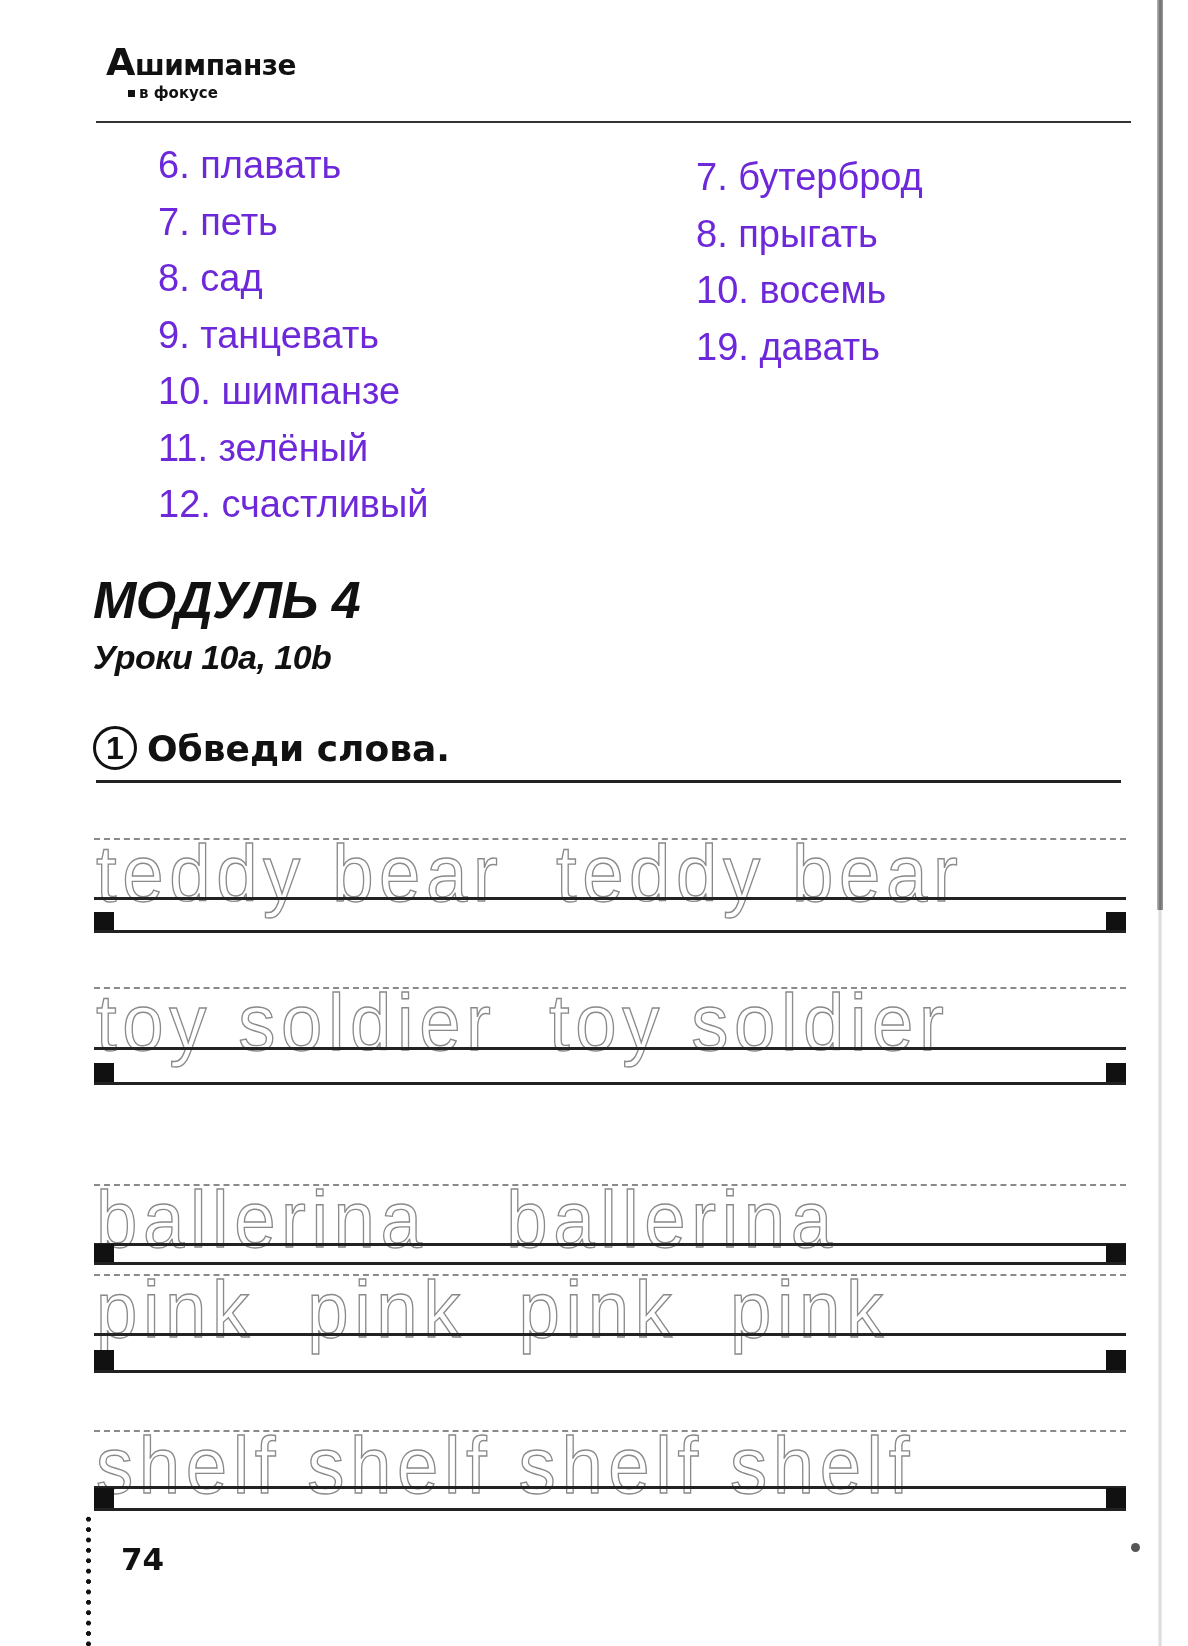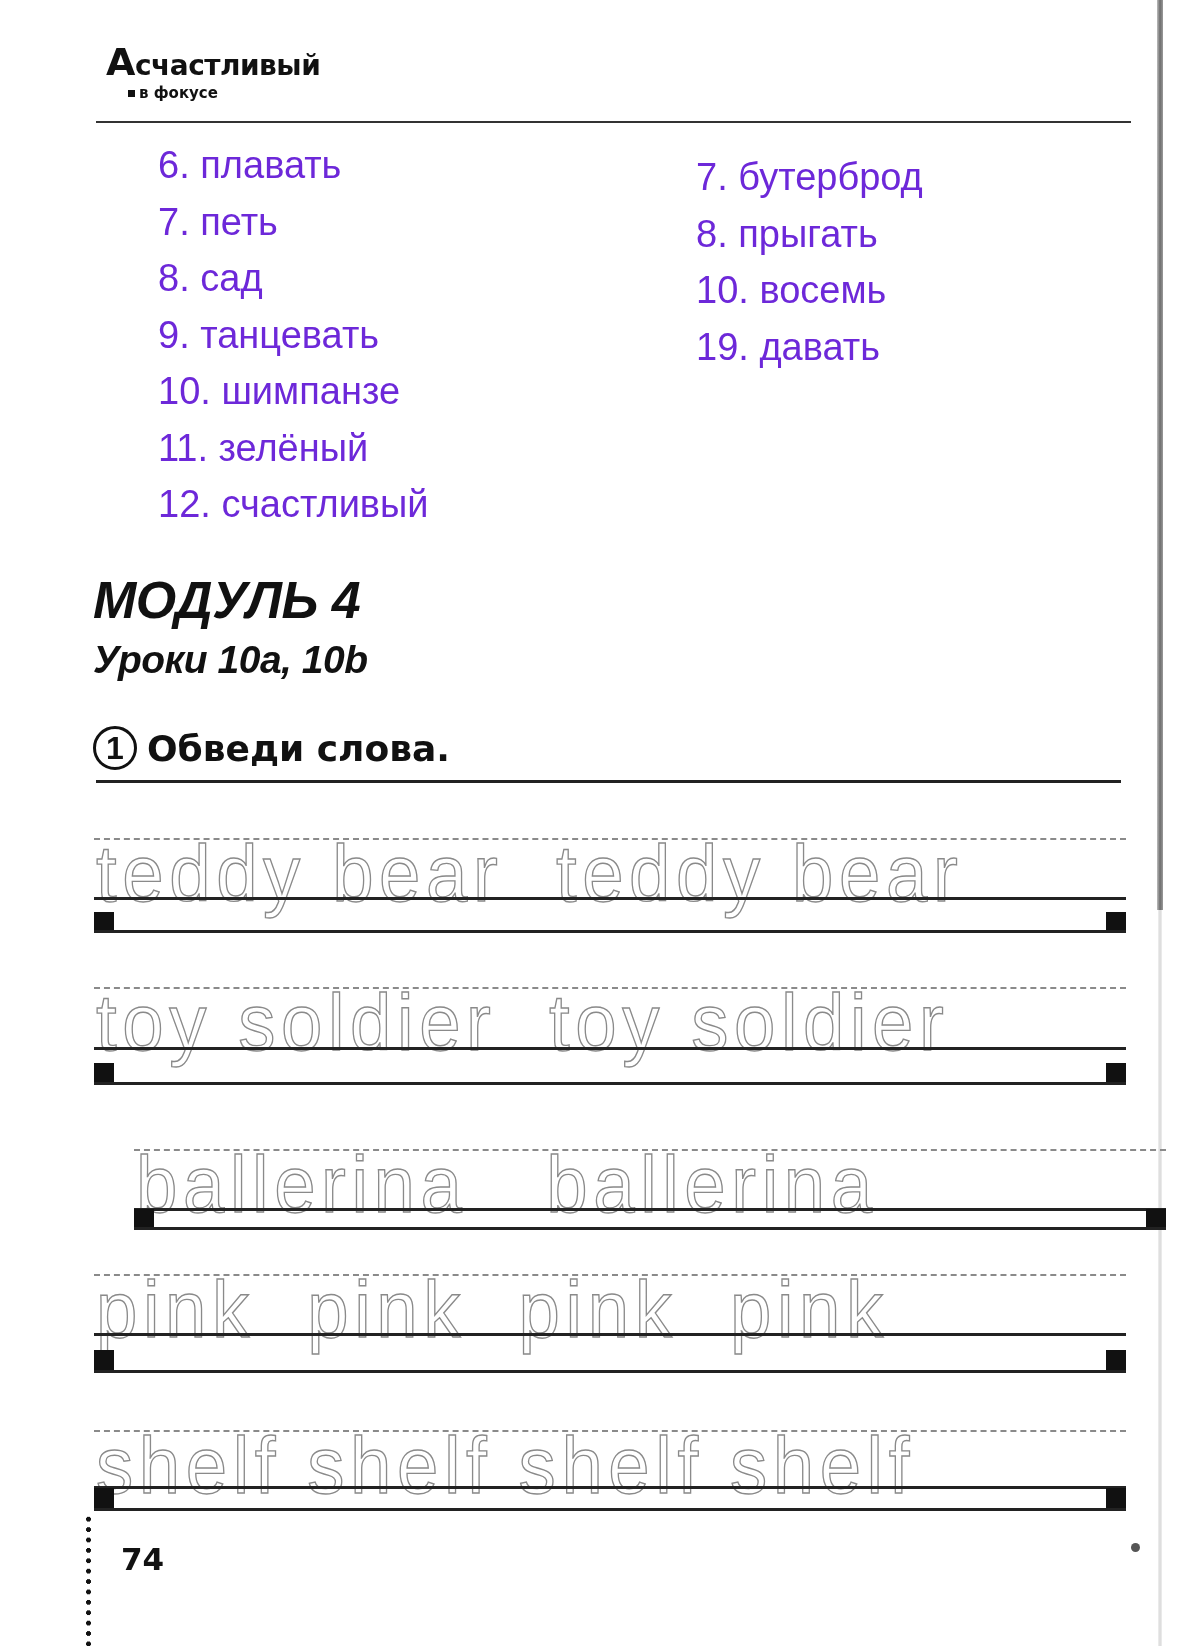--- a/index.html
+++ b/index.html
@@ -46,21 +46,21 @@
 
     
     .module-title {
       position: absolute; left: 93px; top: 570px;
       font-family: "Liberation Sans", sans-serif; font-weight: 700; font-style: italic;
       font-size: 52px; letter-spacing: -0.5px; color: #111; white-space: nowrap;
     }
     .lessons-title {
       position: absolute; left: 93px; top: 638px;
       font-family: "Liberation Sans", sans-serif; font-weight: 700; font-style: italic;
-      font-size: 39px; letter-spacing: -0.5px; color: #111; white-space: nowrap;
+      font-size: 34px; letter-spacing: -0.5px; color: #111; white-space: nowrap;
     }
     .exercise {
       position: absolute; left: 93px; top: 726px; display: flex; align-items: center; gap: 10px;
     }
     .exercise-num {
       width: 44px; height: 44px; border: 3px solid #111; border-radius: 50%;
       display: flex; align-items: center; justify-content: center;
       font-family: "Liberation Sans", sans-serif; font-weight: 700; font-size: 32px; line-height: 1;
     }
     .exercise-text {
@@ -113,21 +113,21 @@
     }
   </style>
 </head>
 <body>
 
 <div class="edge-bar"></div>
 <div class="edge-bar-light"></div>
 
 <div class="logo">
   <div class="logo-main">
-    <span class="big">А</span><span>счастливый</span>
+    <span class="big">А</span><span>шимпанзе</span>
   </div>
   <div class="logo-sub">
     <span class="dot"></span><span>в фокусе</span>
   </div>
 </div>
 <div class="header-rule"></div>
 
 <ul class="vocab-col vocab-left">
   <li>6. плавать</li>
   <li>7. петь</li>
@@ -164,21 +164,21 @@
 
 <div class="trace-row" style="top:979px;height:110px;">
   <div class="midline" style="top:8px;"></div>
   <div class="words" style="top:4px;">toy soldier  toy soldier</div>
   <div class="baseline" style="top:68px;"></div>
   <div class="sq left" style="top:84px;"></div>
   <div class="sq right" style="top:84px;"></div>
   <div class="bottomline" style="top:103px;"></div>
 </div>
 
-<div class="trace-row" style="top:1141px;height:95px;margin-left:40px;">
+<div class="trace-row" style="top:1176px;height:95px;">
   <div class="midline" style="top:8px;"></div>
   <div class="words" style="top:4px;">ballerina   ballerina</div>
   <div class="baseline" style="top:67px;"></div>
   <div class="sq left" style="top:68px;"></div>
   <div class="sq right" style="top:68px;"></div>
   <div class="bottomline" style="top:86px;"></div>
 </div>
 
 <div class="trace-row" style="top:1266px;height:112px;">
   <div class="midline" style="top:8px;"></div>

